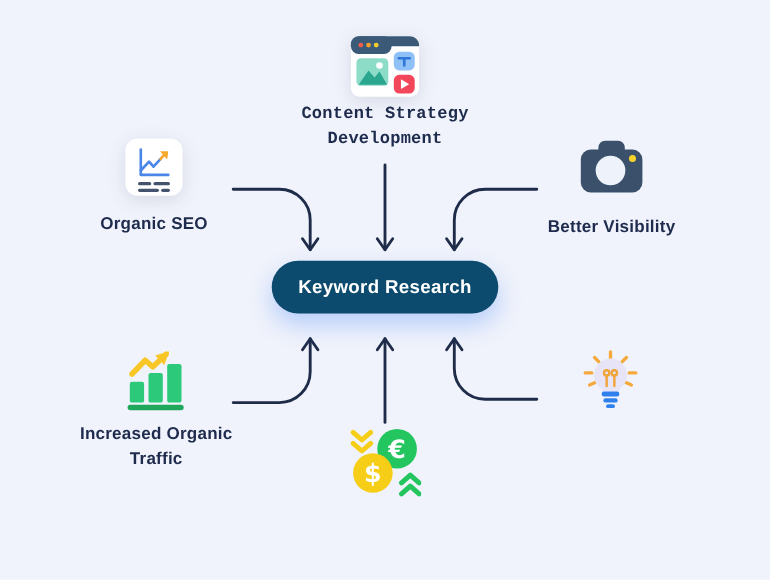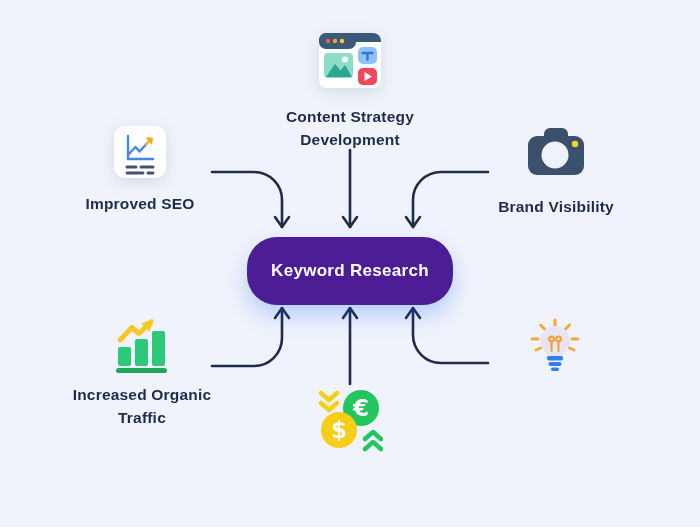--- a/index.html
+++ b/index.html
@@ -23,35 +23,35 @@
     color:#1e2b4d;
     font-weight:bold;
     font-size:15.5px;
     line-height:23px;
     letter-spacing:.2px;
     white-space:pre-line;
   }
   .icon-card{filter:drop-shadow(0 4px 8px rgba(30,44,77,.12));}
   .center-pill{
     position:absolute;z-index:3;
-    left:247px;top:237px;width:206px;height:68px;
-    background:#4c1d95;border-radius:30px;
+    left:247px;top:237px;width:206px;height:48px;
+    background:#0c4a6e;border-radius:30px;
     display:flex;align-items:center;justify-content:center;
     box-shadow:0 10px 22px rgba(6,90,251,.25);
   }
   .center-pill span{
     color:#ffffff;font-weight:bold;font-size:17px;letter-spacing:.3px;
   }
   .bottom-strip{
     position:absolute;left:0;bottom:0;width:700px;height:5px;
     background:#ffffff;z-index:0;
   }
   
   #n-content{left:240px;top:30px;width:220px;}
-  #n-content .node-label{margin-top:15px;}
+  #n-content .node-label{margin-top:2px;font-family:Liberation Mono, monospace;}
   #n-seo{left:30px;top:125px;width:220px;}
   #n-seo .node-label{margin-top:13px;}
   #n-brand{left:446px;top:127px;width:220px;}
   #n-brand .node-label{margin-top:18px;}
   #n-organic{left:32px;top:318px;width:220px;}
   #n-organic .node-label{margin-top:9px;}
   #n-conversion{left:240px;top:388px;width:220px;}
   #n-conversion .node-label{margin-top:6px;}
   #n-insights{left:445px;top:318px;width:220px;}
   #n-insights .node-label{margin-top:8px;}
@@ -110,31 +110,31 @@
       <path d="M15 30 L22.5 22 L26.5 26.5 L33 19.5" fill="none" stroke="#4a86e8" stroke-width="2.4" stroke-linecap="round" stroke-linejoin="round"></path>
       <path d="M33 19.5 L36.5 15.5" fill="none" stroke="#f5a82c" stroke-width="2.4" stroke-linecap="round"></path>
       <polygon points="32.5,12.5 40,12.5 39,20" fill="#f5a82c"></polygon>
       <g stroke="#44536d" stroke-width="3" stroke-linecap="round">
         <path d="M14 42 H23"></path>
           <path d="M28 42 H40"></path>
         <path d="M14 48 H30"></path>
           <path d="M35 48 H40"></path>
       </g>
     </svg>
-    <div class="node-label">Improved SEO</div>
+    <div class="node-label">Organic SEO</div>
   </div>
 
   <div class="node" id="n-brand">
     <svg width="58" height="50" viewBox="0 0 58 50">
       <rect x="17" y="1" width="24" height="16" rx="6" fill="#3a506b"></rect>
       <rect x="1" y="9" width="56" height="39" rx="9" fill="#3a506b"></rect>
       <circle cx="28" cy="28" r="13.5" fill="#eef2fb"></circle>
       <circle cx="48" cy="17" r="3.2" fill="#f6d32a"></circle>
     </svg>
-    <div class="node-label">Brand Visibility</div>
+    <div class="node-label">Better Visibility</div>
   </div>
 
   <div class="node" id="n-organic">
     <svg width="58" height="56" viewBox="0 0 58 56">
       <defs>
         <marker id="gy" markerUnits="userSpaceOnUse" markerWidth="14" markerHeight="14" refX="9" refY="7" orient="auto">
           <polygon points="1,1 13,7 1,13" fill="#f8c627"></polygon>
         </marker>
       </defs>
       <path d="M7 22 L19 9.5 L26 15.5 L38 4" fill="none" stroke="#f8c627" stroke-width="5" stroke-linecap="round" stroke-linejoin="round" marker-end="url(#gy)"></path>

